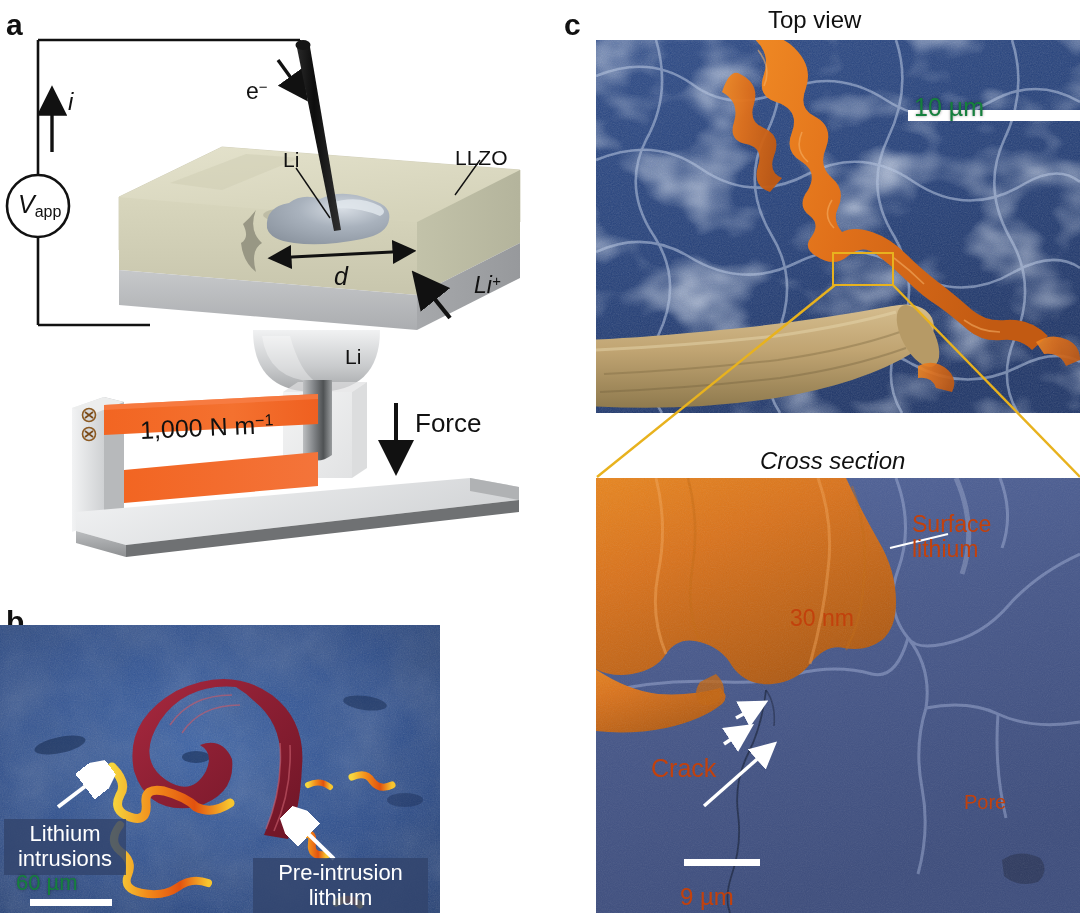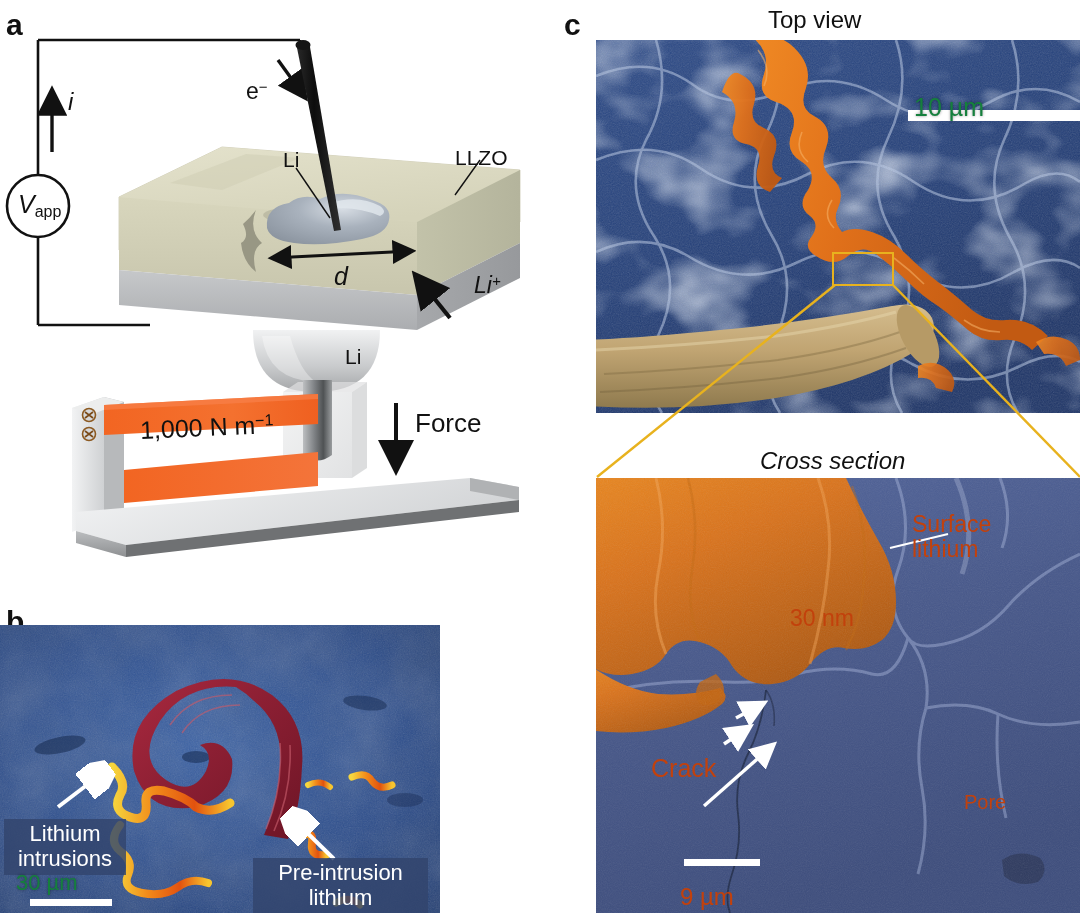--- a/index.html
+++ b/index.html
@@ -397,21 +397,21 @@
     <div class="cap-box" style="left:4px; top:212px; width:122px;">
       <div>Lithium</div>
       <div>intrusions</div>
     </div>
 
     <div class="cap-box" style="left:253px; top:251px; width:175px;">
       <div>Pre-intrusion</div>
       <div>lithium</div>
     </div>
 
-    <div class="scalebar-text" style="left:16px; top:263px;">30 µm</div>
+    <div class="scalebar-text" style="left:16px; top:263px;">60 µm</div>
     <div class="scalebar" style="left:30px; top:292px; width:82px;"></div>
   </div>
 
   <div id="panel-c">
     <span class="panel-letter" style="left:4px; top:8px;">c</span>
 
     <div class="subtitle" style="left:208px; top:6px;">Top view</div>
 
     <div id="topview-img">
       <svg width="484" height="373" viewBox="0 0 484 373">

